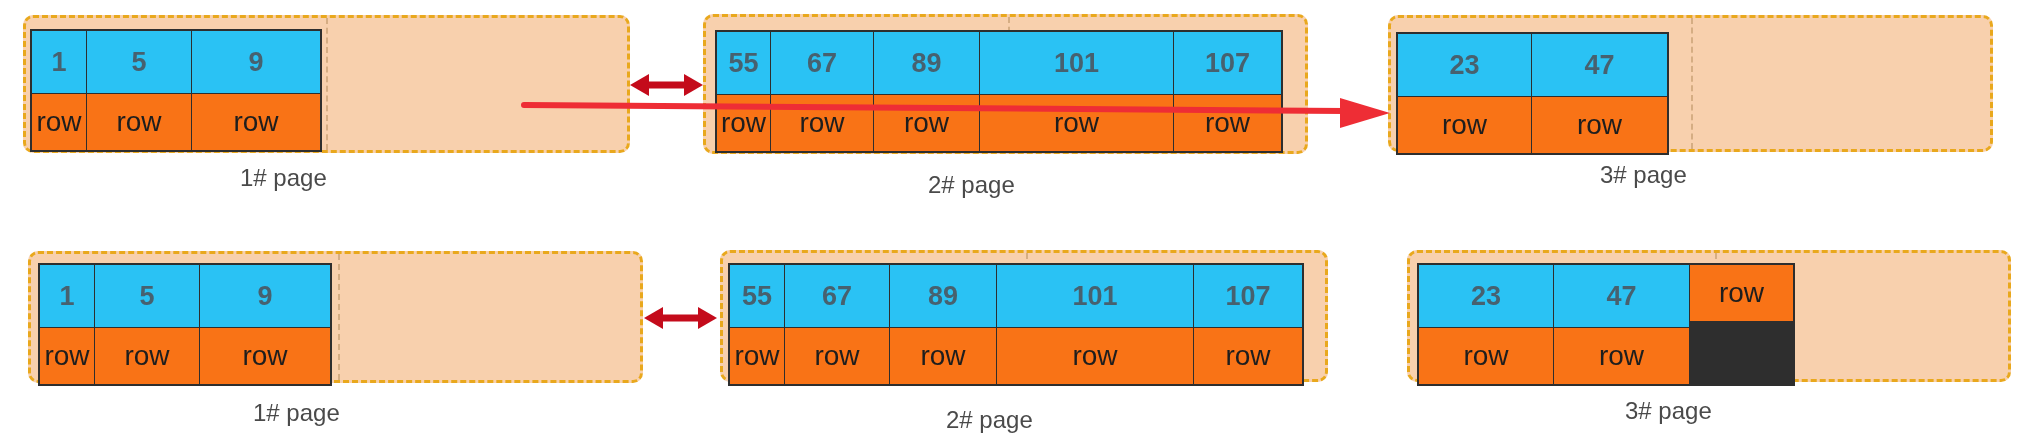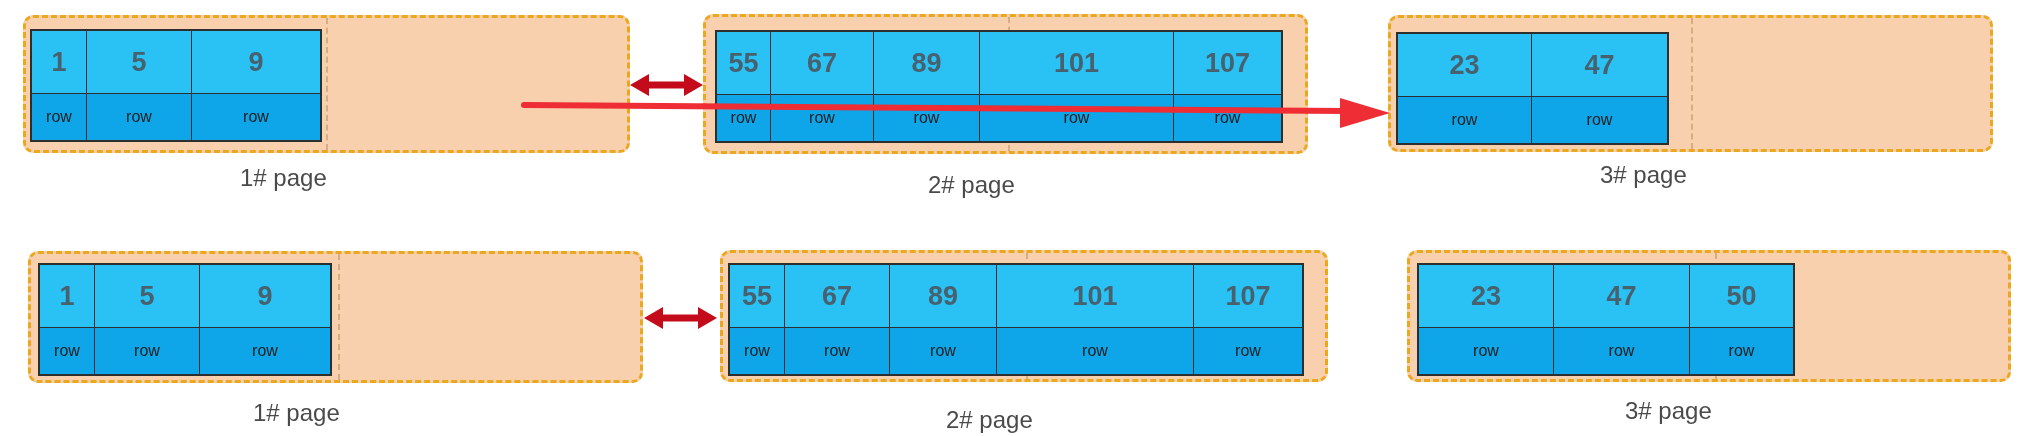--- a/index.html
+++ b/index.html
@@ -32,24 +32,24 @@
   }
   .col{display:flex;flex-direction:column;gap:0;}
   .key{
     background:#2ac2f4;
     height:62px;
     display:flex;align-items:center;justify-content:center;
     font-size:27px;color:#47616f;font-weight:bold;
     border-bottom:1px solid #2e2e2e;
   }
   .rowcell{
-    background:#0ea5e9;
-    height:46px;
+    background:#f97316;
+    height:56px;
     display:flex;align-items:center;justify-content:center;
-    font-size:16px;color:#1e1e1e;
+    font-size:28px;color:#1e1e1e;
   }
   .plabel{
     position:absolute;
     width:180px;
     text-align:left;
     font-size:24px;
     color:#4a4a4a;
   }
   #arrows{position:absolute;left:0;top:0;pointer-events:none;}
 </style>
@@ -170,21 +170,20 @@
     <div class="ptable" style="left:7px;top:10px">
       <div class="col" style="width:134px">
         <div class="key">23</div>
         <div class="rowcell">row</div>
       </div>
       <div class="col" style="width:135px">
         <div class="key">47</div>
         <div class="rowcell">row</div>
       </div>
       <div class="col" style="width:103px">
-        <div class="key">50</div>
         <div class="rowcell">row</div>
       </div>
     </div>
   </div>
   <div class="plabel" style="left:1625px;top:397px">3# page</div>
 
   <svg id="arrows" width="2033" height="436" viewBox="0 0 2033 436">
 
     <g>
       <line x1="645" y1="85" x2="688" y2="85" stroke="#c40b1b" stroke-width="7"></line>

